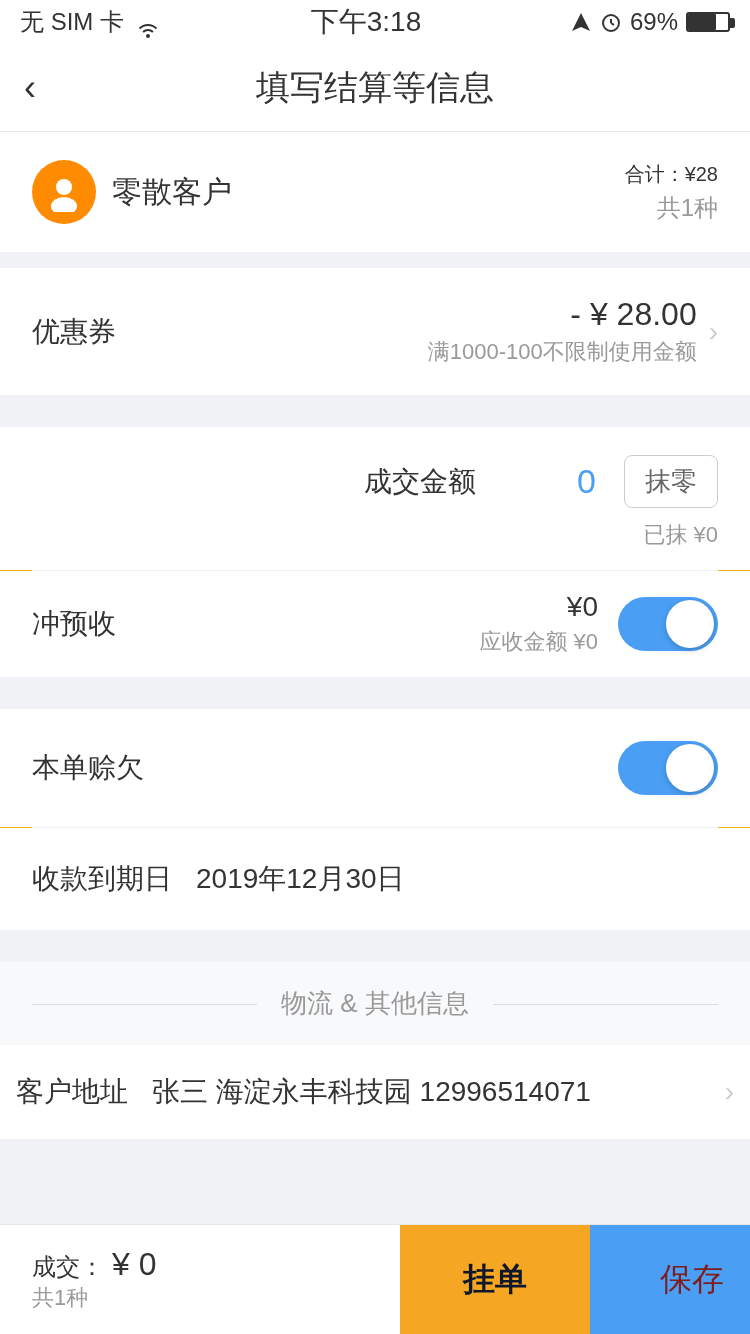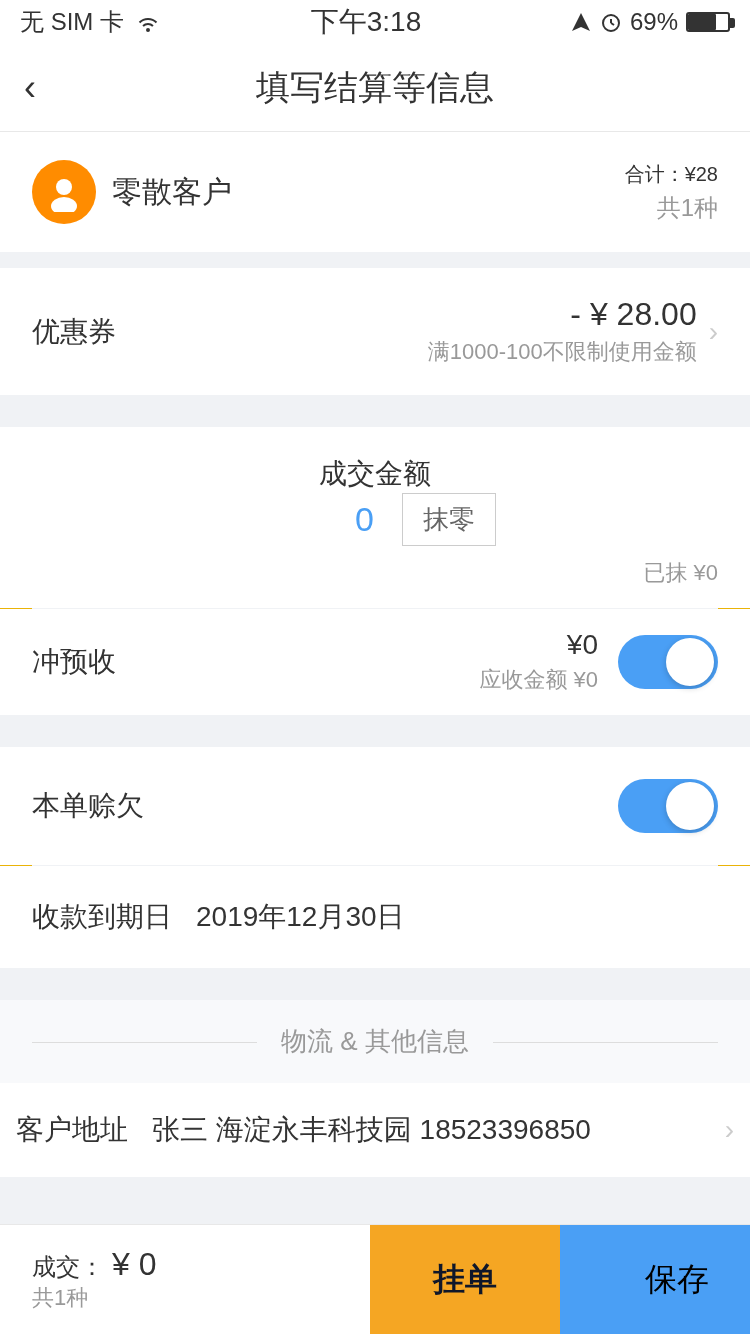--- a/index.html
+++ b/index.html
@@ -18,21 +18,21 @@
     .status-bar {
       height: 44px;
       background: #fff;
       display: flex;
       align-items: center;
       justify-content: space-between;
       padding: 0 20px;
       font-size: 24px;
       color: #333;
     }
-    .status-left { display: flex; align-items: center; gap: 10px; }
+    .status-left { display: flex; align-items: flex-end; gap: 10px; }
     .status-center { font-size: 28px; font-weight: 500; }
     .status-right { display: flex; align-items: center; gap: 8px; font-size: 24px; }
 
     
     .nav-bar {
       height: 88px;
       background: #fff;
       display: flex;
       align-items: center;
       justify-content: center;
@@ -154,34 +154,33 @@
       background: #f0f2f5;
     }
 
     
     .deal-amount-row {
       display: flex;
       align-items: center;
       justify-content: flex-end;
       padding: 28px 32px 12px 32px;
       background: #fff;
-      flex-direction: column;
     }
     .deal-amount-input {
       font-size: 34px;
       color: #4a9ff5;
       border: none;
       outline: none;
       text-align: right;
       width: 120px;
       background: transparent;
     }
     .round-zero-btn {
       border: 1px solid #ccc;
-      border-radius: 0;
+      border-radius: 8px;
       padding: 8px 20px;
       font-size: 26px;
       color: #666;
       background: #fff;
       cursor: pointer;
       margin-left: 16px;
     }
     .already-rounded {
       font-size: 22px;
       color: #999;
@@ -317,28 +316,28 @@
       background: #f5a623;
       display: flex;
       align-items: center;
       justify-content: center;
       font-size: 32px;
       color: #0f172a;
       cursor: pointer;
       font-weight: 700;
     }
     .btn-save {
-      width: 190px;
+      width: 160px;
       height: 110px;
       background: #4a9ff5;
       display: flex;
       align-items: center;
       justify-content: center;
       font-size: 32px;
-      color: #000000;
+      color: #7f1d1d;
       cursor: pointer;
       font-weight: 500;
       padding-left: 44px;
     }
     
     .battery {
       display: inline-block;
       width: 44px;
       height: 20px;
       border: 2px solid #333;
@@ -477,21 +476,21 @@
   <div class="section-gap"></div>
 
   <div class="logistics-header">
     <div class="logistics-line"></div>
     <span class="logistics-title logistics-title-text">物流 &amp; 其他信息</span>
   </div>
 
   <div class="card">
     <div class="address-row">
       <span class="address-label">客户地址</span>
-      <span class="address-value">张三 海淀永丰科技园 18523396850</span>
+      <span class="address-value">张三 海淀永丰科技园 12996514071</span>
       <span class="chevron-right">›</span>
     </div>
   </div>
 
   <div style="height:200px;background:#f0f2f5;"></div>
 
 </div>
 
 <div class="bottom-bar">
   <div class="bottom-summary">

